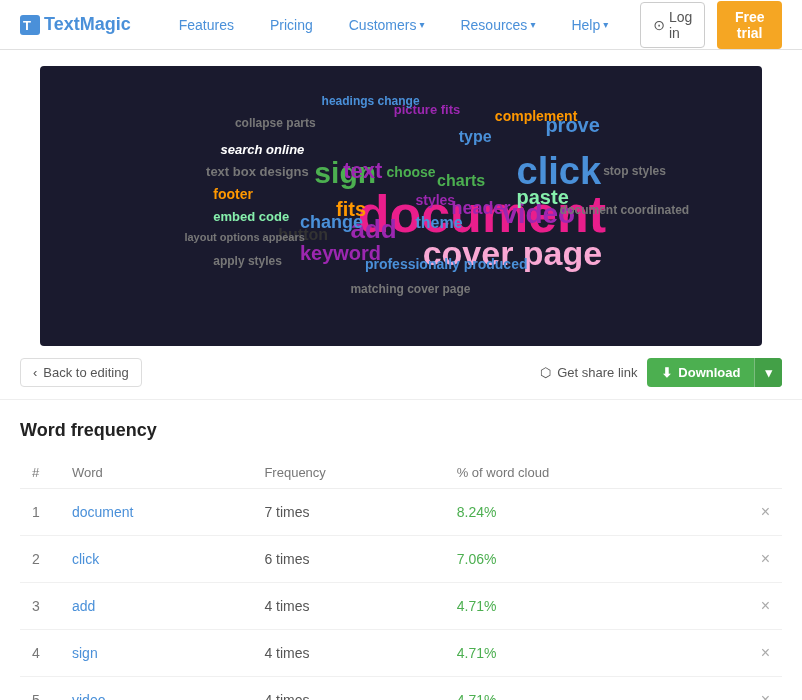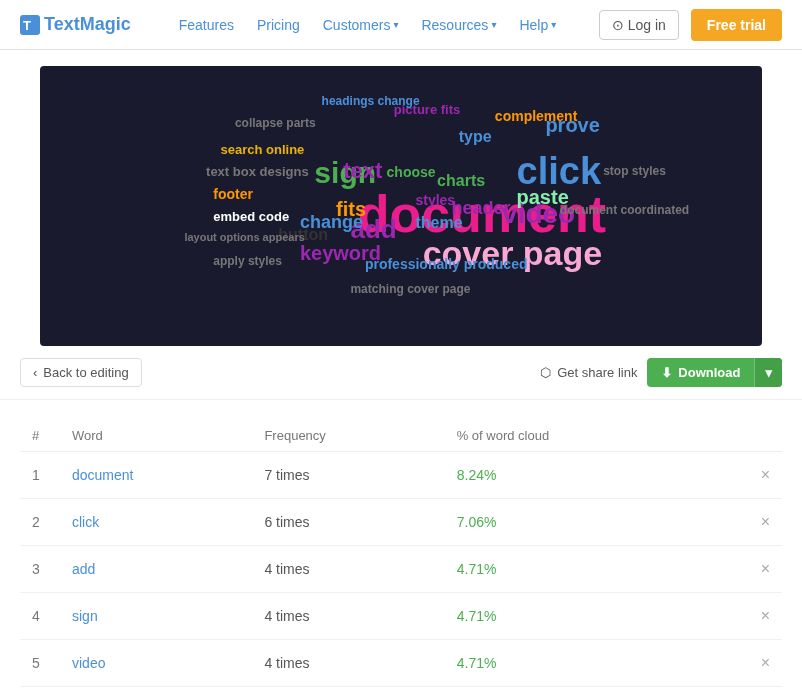--- a/index.html
+++ b/index.html
@@ -20,21 +20,21 @@
     .navbar-logo {
       display: flex;
       align-items: center;
       gap: 4px;
       font-weight: 700;
       font-size: 18px;
       color: #333;
       margin-right: 16px;
     }
     .navbar-logo span { color: #4a90d9; }
-    .nav-links { display: flex; align-items: center; gap: 7px; }
+    .nav-links { display: flex; align-items: center; gap: 20px; }
     .nav-link {
       color: #4a90d9;
       text-decoration: none;
       font-size: 14px;
       padding: 4px 8px;
       display: flex;
       align-items: center;
       gap: 3px;
     }
     .nav-link.active { color: #4a90d9; font-weight: 500; }
@@ -234,24 +234,24 @@
           <span class="word" style="font-size: 16px; color: rgb(76, 175, 80); top: 38%; left: 55%;">charts</span>
           <span class="word" style="font-size: 14px; color: rgb(156, 39, 176); top: 45%; left: 52%;">styles</span>
           <span class="word" style="font-size: 16px; color: rgb(74, 144, 217); top: 22%; left: 58%;">type</span>
           <span class="word" style="font-size: 20px; color: rgb(74, 144, 217); top: 17%; left: 70%;">prove</span>
           <span class="word" style="font-size: 14px; color: rgb(255, 152, 0); top: 15%; left: 63%;">complement</span>
           <span class="word" style="font-size: 22px; color: rgb(156, 39, 176); top: 33%; left: 42%;">text</span>
           <span class="word" style="font-size: 14px; color: rgb(76, 175, 80); top: 35%; left: 48%;">choose</span>
           <span class="word" style="font-size: 13px; color: rgb(156, 39, 176); top: 13%; left: 49%;">picture fits</span>
           <span class="word" style="font-size: 12px; color: rgb(74, 144, 217); top: 10%; left: 39%;">headings change</span>
           <span class="word" style="font-size: 12px; color: rgb(119, 119, 119); top: 18%; left: 27%;">collapse parts</span>
-          <span class="word" style="font-size: 13px; color: #eab308; top: 27%; left: 25%;">search online</span>
+          <span class="word" style="font-size: 13px; color: #ffffff; top: 27%; left: 25%; font-style: italic;">search online</span>
           <span class="word" style="font-size: 13px; color: rgb(119, 119, 119); top: 35%; left: 23%;">text box designs</span>
           <span class="word" style="font-size: 14px; color: rgb(255, 152, 0); top: 43%; left: 24%;">footer</span>
-          <span class="word" style="font-size: 13px; color: #ffffff; top: 51%; left: 24%;">embed code</span>
+          <span class="word" style="font-size: 13px; color: #86efac; top: 51%; left: 24%;">embed code</span>
           <span class="word" style="font-size: 11px; color: rgb(119, 119, 119); top: 59%; left: 20%;">layout options appears</span>
           <span class="word" style="font-size: 12px; color: rgb(119, 119, 119); top: 67%; left: 24%;">apply styles</span>
           <span class="word" style="font-size: 12px; color: rgb(119, 119, 119); top: 35%; left: 78%;">stop styles</span>
           <span class="word" style="font-size: 12px; color: rgb(119, 119, 119); top: 49%; left: 72%;">document coordinated</span>
           <span class="word" style="font-size: 14px; color: rgb(74, 144, 217); top: 68%; left: 45%;">professionally produced</span>
           <span class="word" style="font-size: 12px; color: rgb(119, 119, 119); top: 77%; left: 43%;">matching cover page</span>
         </div>
     </div>
   </div>
 
@@ -269,20 +269,21 @@
         <span class="download-main">
           <span>⬇</span>
           <span>Download</span>
         </span>
         <span class="download-arrow">▾</span>
       </button>
     </div>
   </div>
 
   <div class="frequency-section">
+    <h2 class="frequency-title">Word frequency</h2>
     <table class="freq-table">
       <thead>
         <tr>
           <th>#</th>
           <th>Word</th>
           <th>Frequency</th>
           <th>% of word cloud</th>
           <th></th>
         </tr>
       </thead>

